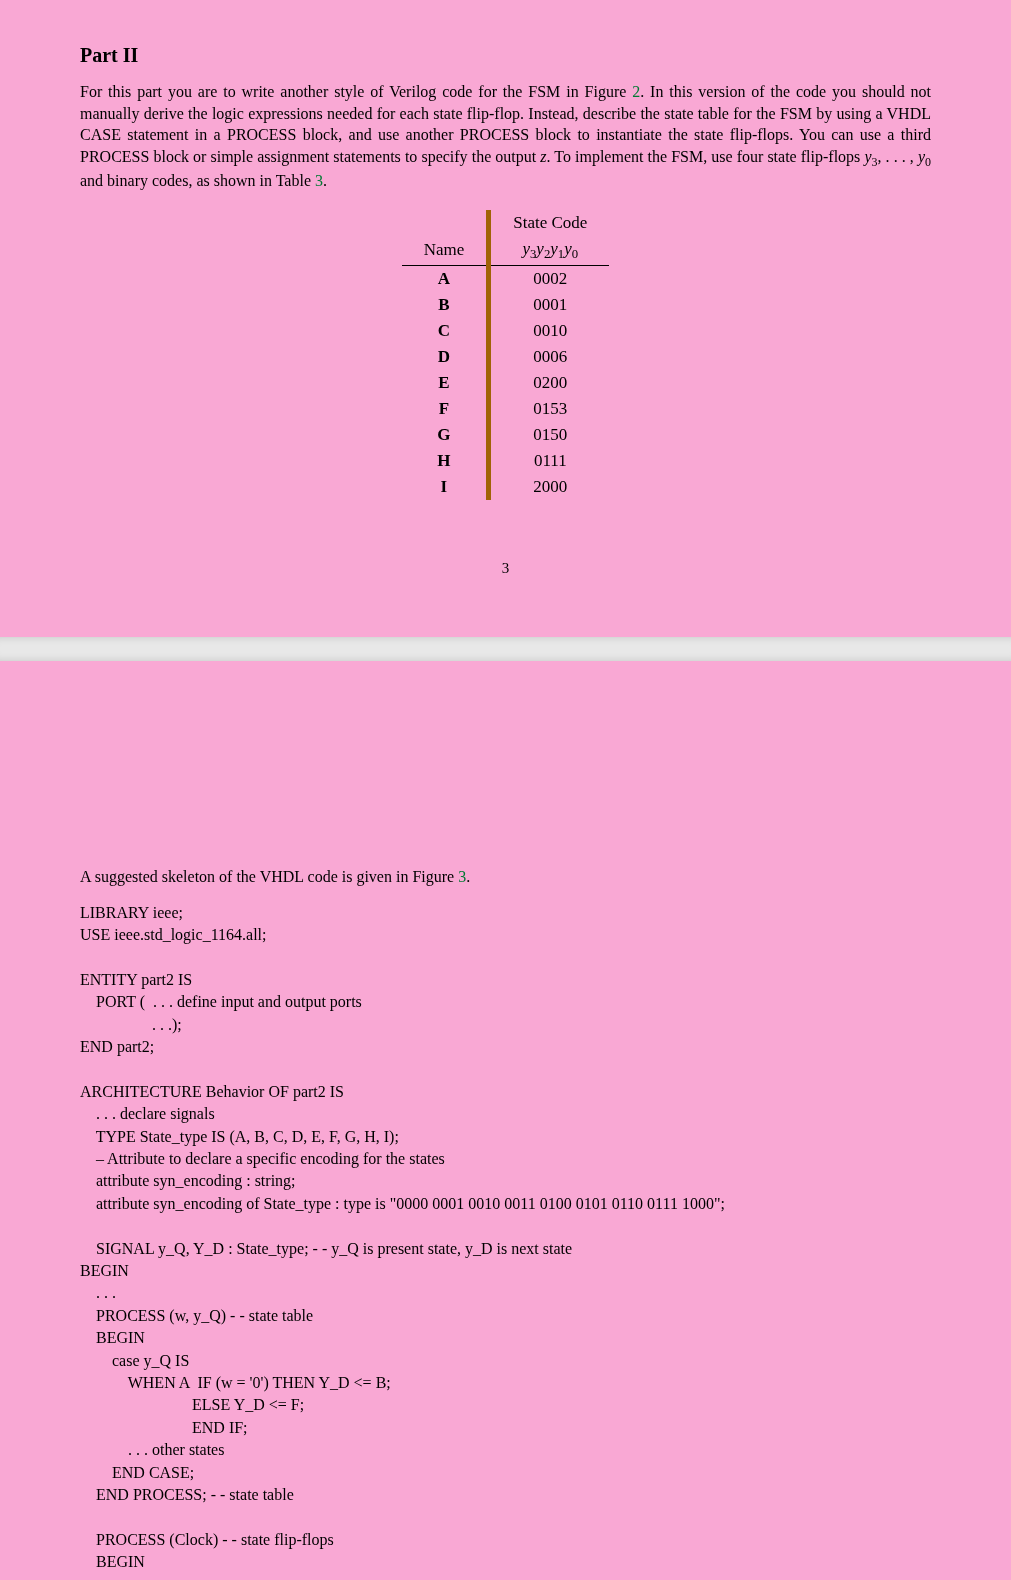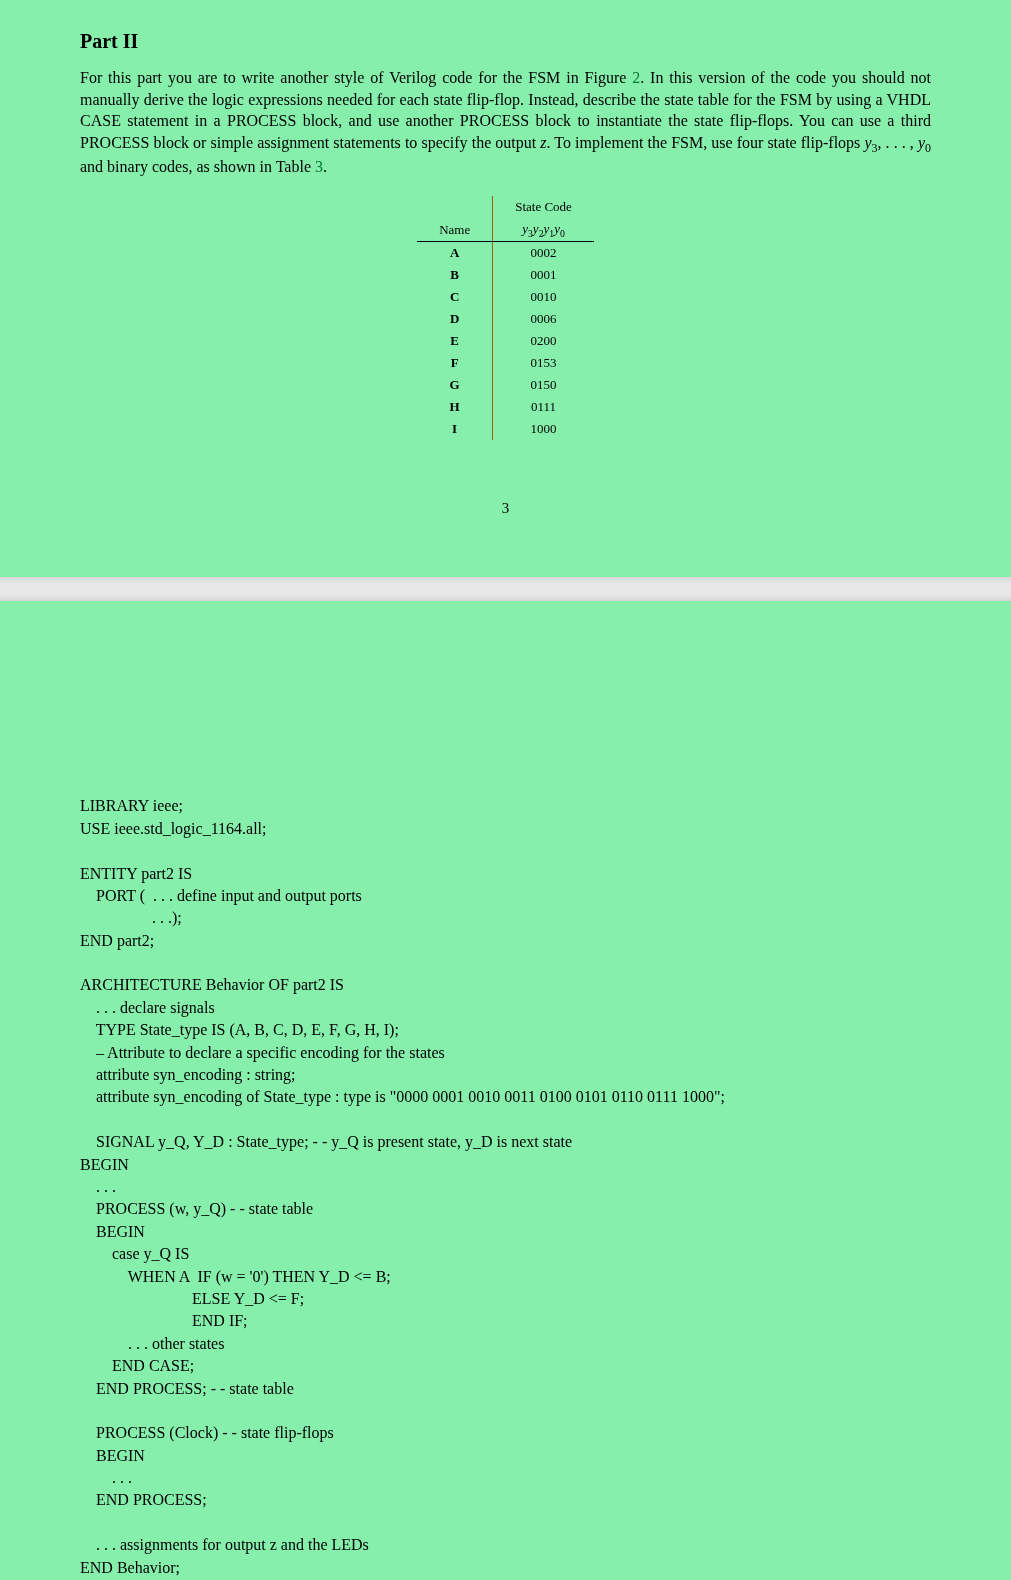--- a/index.html
+++ b/index.html
@@ -4,24 +4,24 @@
 <style>
   body {
     margin: 0;
     padding: 0;
     background: #e8e8e8;
     font-family: "Times New Roman", Times, serif;
     font-size: 16px;
     color: #000;
   }
   .page {
-    background: #86efac;
+    background: #f9a8d4;
     width: 1011px;
     box-sizing: border-box;
-    padding: 30px 80px 50px 80px;
+    padding: 44px 80px 50px 80px;
     margin: 0 auto;
   }
   .page-gap {
     height: 24px;
     background: #e8e8e8;
     width: 1011px;
     margin: 0 auto;
     box-shadow: inset 0 8px 8px -8px rgba(0,0,0,0.15), inset 0 -8px 8px -8px rgba(0,0,0,0.15);
   }
   h2.part-title {
@@ -37,27 +37,27 @@
   .sub { font-size: 0.75em; vertical-align: sub; }
   .ital { font-style: italic; }
   .link { color: #007a33; }
   table.state-table {
     margin: 18px auto 10px auto;
     border-collapse: collapse;
   }
   table.state-table th, table.state-table td {
     padding: 3px 22px;
     text-align: center;
-    font-size: 13px;
+    font-size: 17px;
   }
   table.state-table th {
     font-weight: normal;
   }
   .hline-top th { border-bottom: 1px solid #000; }
-  .vline-right { border-right: 1px solid #a16207; }
+  .vline-right { border-right: 5px solid #a16207; }
   .bold { font-weight: bold; }
   .caption {
     text-align: center;
     margin: 18px 0 30px 0;
     font-size: 15px;
   }
   .pagenum {
     text-align: center;
     margin-top: 60px;
     margin-bottom: 10px;
@@ -122,34 +122,37 @@
     <tr>
           <td class="vline-right bold">G</td>
           <td>0150</td>
         </tr>
     <tr>
           <td class="vline-right bold">H</td>
           <td>0111</td>
         </tr>
     <tr>
           <td class="vline-right bold">I</td>
-          <td>1000</td>
+          <td>2000</td>
         </tr>
   </tbody>
     </table>
 
 
   <div class="pagenum">3</div>
 </div>
 
 <div class="page-gap"></div>
 
 <div class="page">
   <div class="page2-toppad"></div>
 
+  <p class="body">
+    <span>A suggested skeleton of the VHDL code is given in Figure </span><span class="link">3</span><span>.</span>
+  </p>
 
   <div class="code-block">LIBRARY ieee;
 USE ieee.std_logic_1164.all;
 
 ENTITY part2 IS
     PORT (  . . . define input and output ports
                   . . .);
 END part2;
 
 ARCHITECTURE Behavior OF part2 IS

